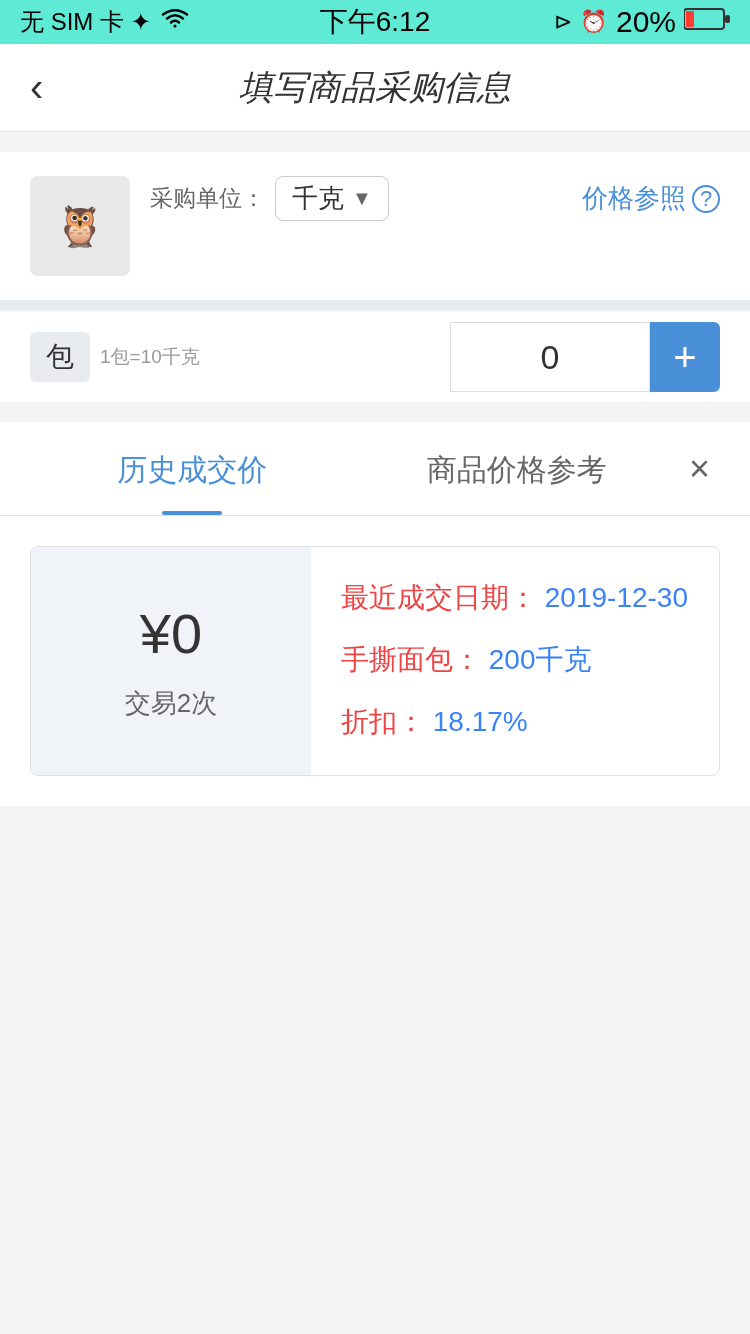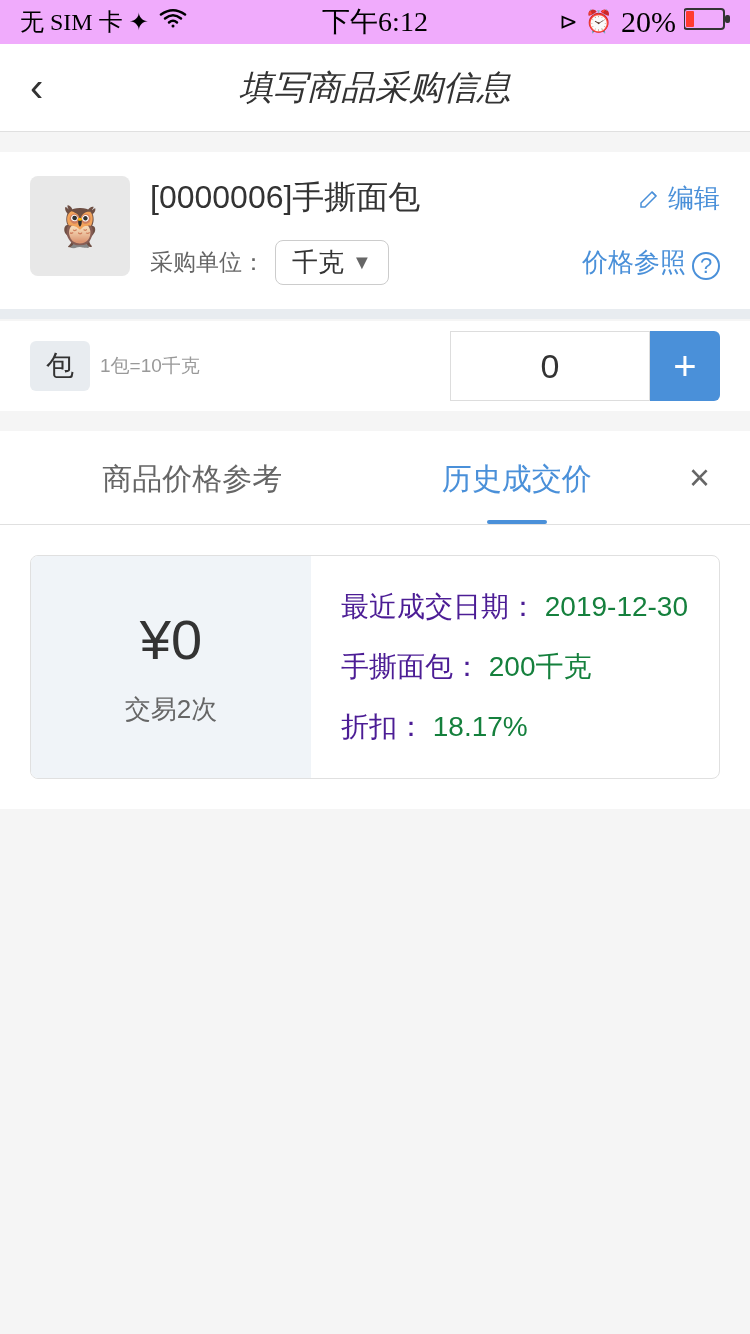--- a/index.html
+++ b/index.html
@@ -9,28 +9,27 @@
       min-height: 1334px;
       font-family: -apple-system, "PingFang SC", "Helvetica Neue", Arial, sans-serif;
       background: #f5f5f5;
       font-size: 28px;
       color: #333;
     }
 
     
     .status-bar {
       height: 44px;
-      background: #f0abfc;
+      background: #5eead4;
       display: flex;
       align-items: center;
       justify-content: space-between;
       padding: 0 20px;
       font-size: 24px;
       color: #000;
-      font-family: Liberation Serif, serif;
     }
     .status-left {
       display: flex;
       align-items: center;
       gap: 10px;
       font-size: 24px;
     }
     .status-center {
       font-size: 28px;
       font-weight: 500;
@@ -143,21 +142,21 @@
       cursor: pointer;
     }
     .unit-select-arrow {
       font-size: 20px;
       color: #666;
     }
     .price-ref {
       color: #4a90d9;
       font-size: 26px;
       display: flex;
-      align-items: flex-end;
+      align-items: center;
       gap: 6px;
       cursor: pointer;
     }
     .price-ref-help {
       width: 28px;
       height: 28px;
       border: 2px solid #4a90d9;
       border-radius: 50%;
       display: flex;
       align-items: center;
@@ -307,24 +306,25 @@
       flex-direction: column;
       gap: 18px;
       justify-content: center;
     }
     .transaction-detail-row {
       font-size: 28px;
       color: #333;
       line-height: 1.5;
     }
     .transaction-label {
-      color: #4c1d95;
+      color: #ef4444;
+      font-family: Liberation Mono, monospace;
     }
     .transaction-value {
-      color: #15803d;
+      color: #3b82f6;
     }
 
     
     .main-content {
       background: #f5f5f5;
       min-height: 700px;
     }
   </style>
 </head>
 <body>
@@ -360,30 +360,20 @@
   <span class="nav-back">‹</span>
   <span class="nav-title">填写商品采购信息</span>
 </div>
 
 <div class="product-card">
   <div class="product-header">
     <div class="product-image">
       <span class="owl-icon">🦉</span>
     </div>
     <div class="product-info">
-      <div class="product-title-row">
-        <span class="product-name">[0000006]手撕面包</span>
-        <span class="edit-btn">
-          <svg width="22" height="22" viewBox="0 0 22 22" style="margin-right:4px;">
-            <path d="M3 16 L14 5 L18 9 L7 20 L3 20 Z" fill="none" stroke="#4a90d9" stroke-width="1.5"></path>
-            <path d="M14 5 L18 9" stroke="#4a90d9" stroke-width="1.5"></path>
-          </svg>
-          <span>编辑</span>
-        </span>
-      </div>
       <div class="product-unit-row">
         <div style="display:flex;align-items:center;">
           <span class="unit-label">采购单位：</span>
           <div class="unit-select">
             <span>千克</span>
             <span class="unit-select-arrow">▼</span>
           </div>
         </div>
         <div class="price-ref">
           <span>价格参照</span>
@@ -410,25 +400,25 @@
         <span>+</span>
       </div>
     </div>
   </div>
 </div>
 
 <div class="main-content">
 
   <div class="tabs-section">
     <div class="tabs-header">
+      <div class="tab-item active">
+        <span>历史成交价</span>
+      </div>
       <div class="tab-item">
         <span>商品价格参考</span>
-      </div>
-      <div class="tab-item active">
-        <span>历史成交价</span>
       </div>
       <span class="tab-close">×</span>
     </div>
 
     <div class="transaction-section">
       <div class="transaction-card">
         <div class="transaction-left">
           <div class="transaction-price">
             <span>¥</span><span>0</span>
           </div>

